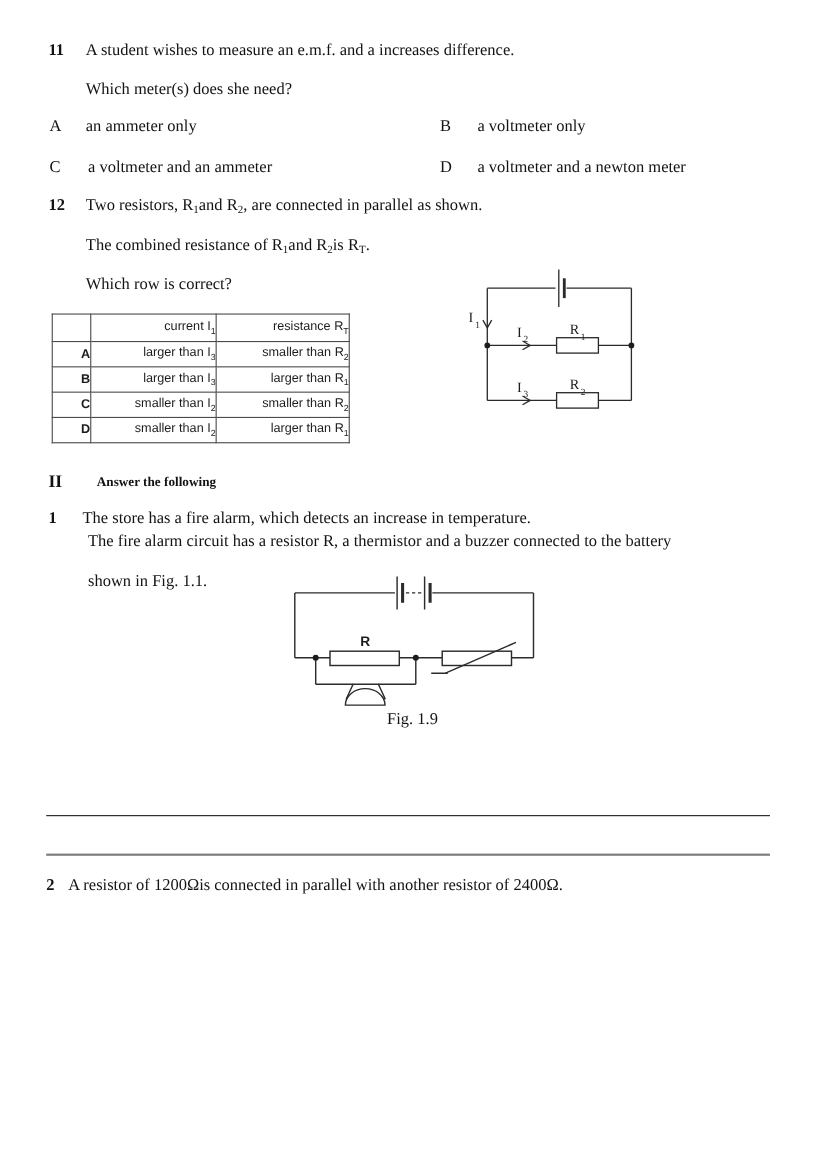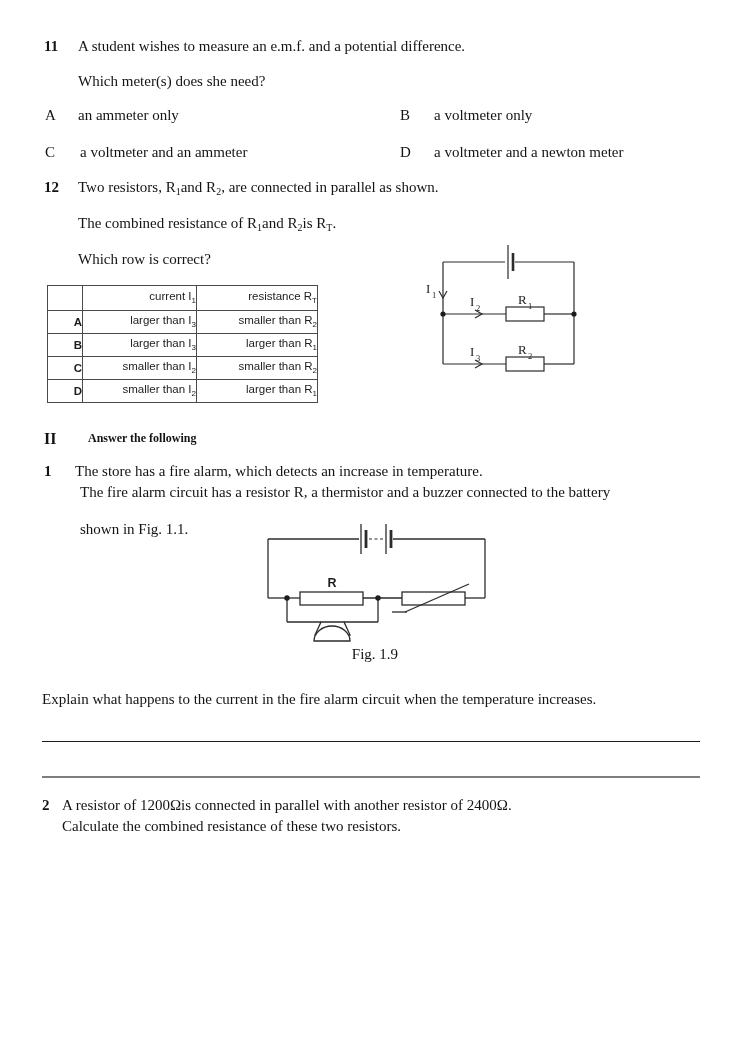--- a/index.html
+++ b/index.html
@@ -33,21 +33,21 @@
   .line2{border-top:2px solid #7e7e7e;}
   svg text{font-family:"Liberation Serif", serif;fill:#1c1c1c;}
   .figcap{font-size:15px;text-align:center;}
 </style>
 </head>
 <body>
 
 <div class="page">
 
   <div class="abs t15 bold" style="left:44px;top:36px;">11</div>
-  <div class="abs t15" style="left:78px;top:36px;">A student wishes to measure an e.m.f. and a potential difference.</div>
+  <div class="abs t15" style="left:78px;top:36px;">A student wishes to measure an e.m.f. and a increases difference.</div>
   <div class="abs t15" style="left:78px;top:71px;">Which meter(s) does she need?</div>
 
   <div class="opt-letter" style="left:45px;top:107px;">A</div>
   <div class="opt-text" style="left:78px;top:107px;">an ammeter only</div>
   <div class="opt-letter" style="left:400px;top:107px;">B</div>
   <div class="opt-text" style="left:434px;top:107px;">a voltmeter only</div>
   <div class="opt-letter" style="left:45px;top:144px;">C</div>
   <div class="opt-text" style="left:80px;top:144px;">a voltmeter and an ammeter</div>
   <div class="opt-letter" style="left:400px;top:144px;">D</div>
   <div class="opt-text" style="left:434px;top:144px;">a voltmeter and a newton meter</div>
@@ -176,21 +176,19 @@
       </g>
     </g>
 
     <circle cx="32" cy="83" r="2.7" fill="#1c1c1c"></circle>
     <circle cx="123" cy="83" r="2.7" fill="#1c1c1c"></circle>
 
     <text x="77" y="72" font-size="12.5" font-weight="bold" text-anchor="middle" style="font-family:'Liberation Sans',sans-serif">R</text>
   </svg>
   <div class="abs figcap" style="left:255px;top:646px;width:240px;">Fig. 1.9</div>
 
-  <div class="abs t15" style="left:42px;top:689px;">Explain what happens to the current in the fire alarm circuit when the temperature increases.</div>
   <div class="answer-line line1" style="left:42px;top:741px;width:658px;"></div>
   <div class="answer-line line2" style="left:42px;top:776px;width:658px;"></div>
 
   <div class="abs t15 bold" style="left:42px;top:795px;">2</div>
   <div class="abs t15" style="left:62px;top:795px;">A resistor of 1200Ωis connected in parallel with another resistor of 2400Ω.</div>
-  <div class="abs t15" style="left:62px;top:816px;">Calculate the combined resistance of these two resistors.</div>
 
 </div>
 
 </body></html>

